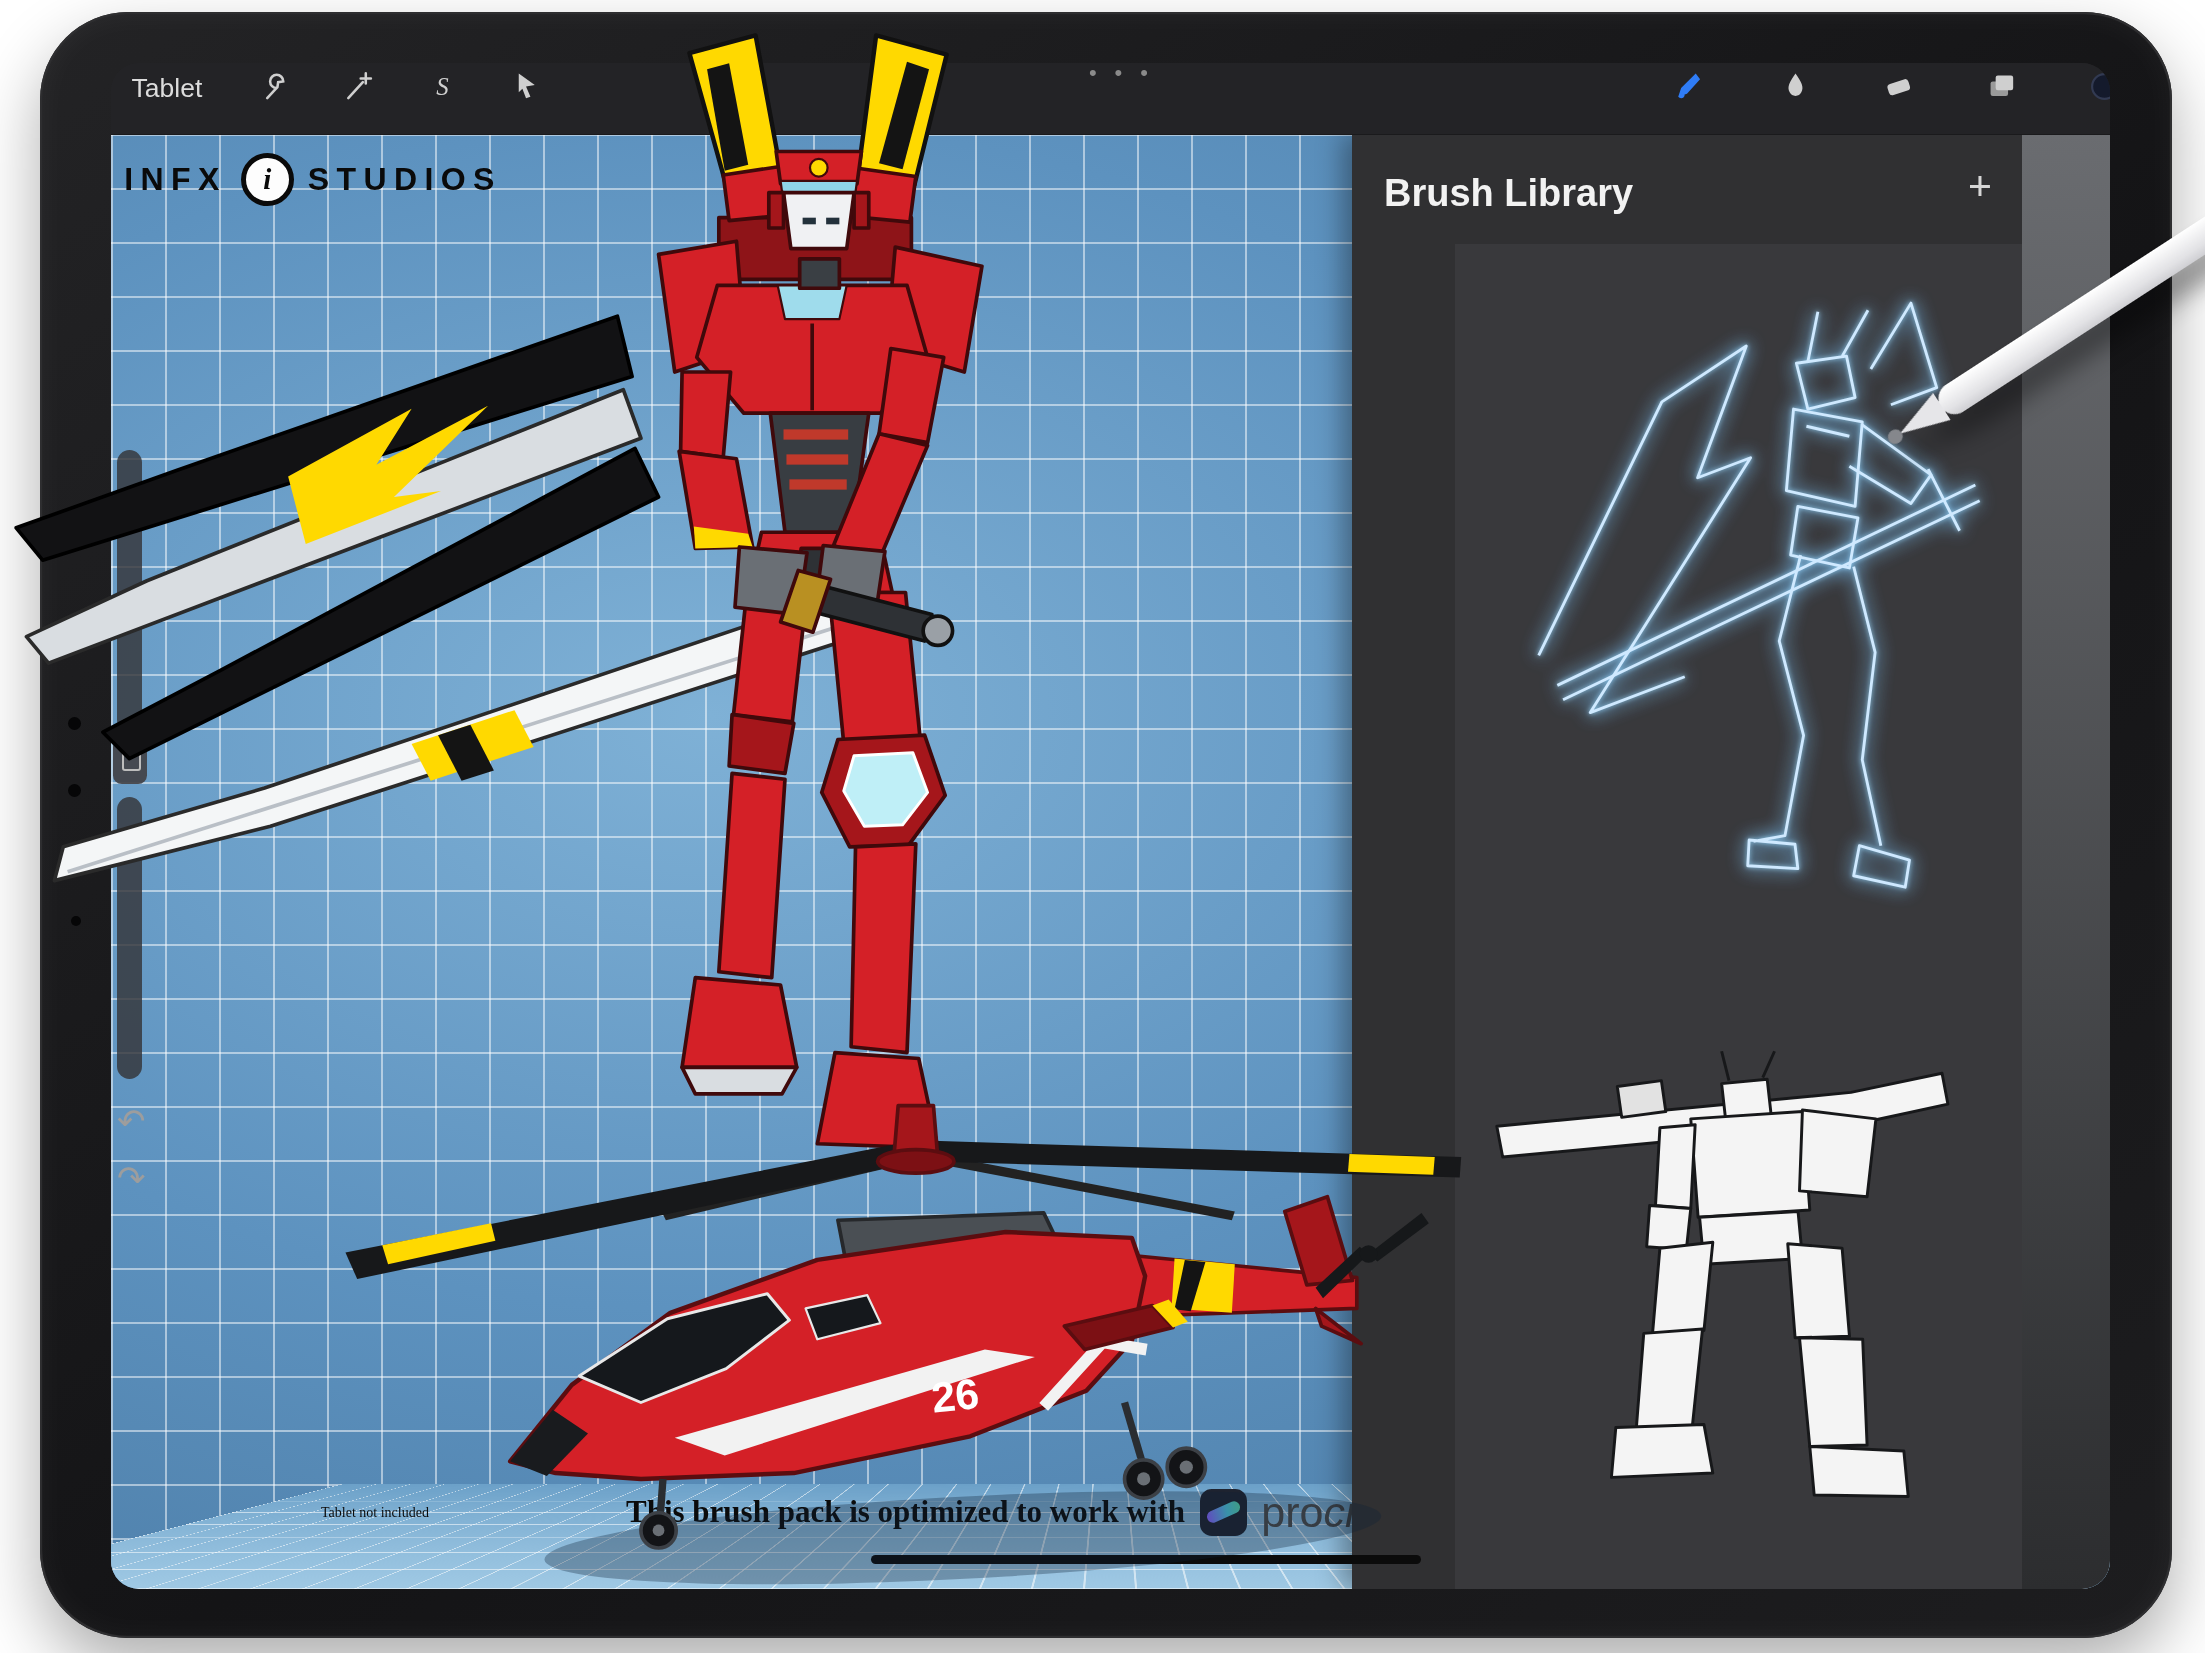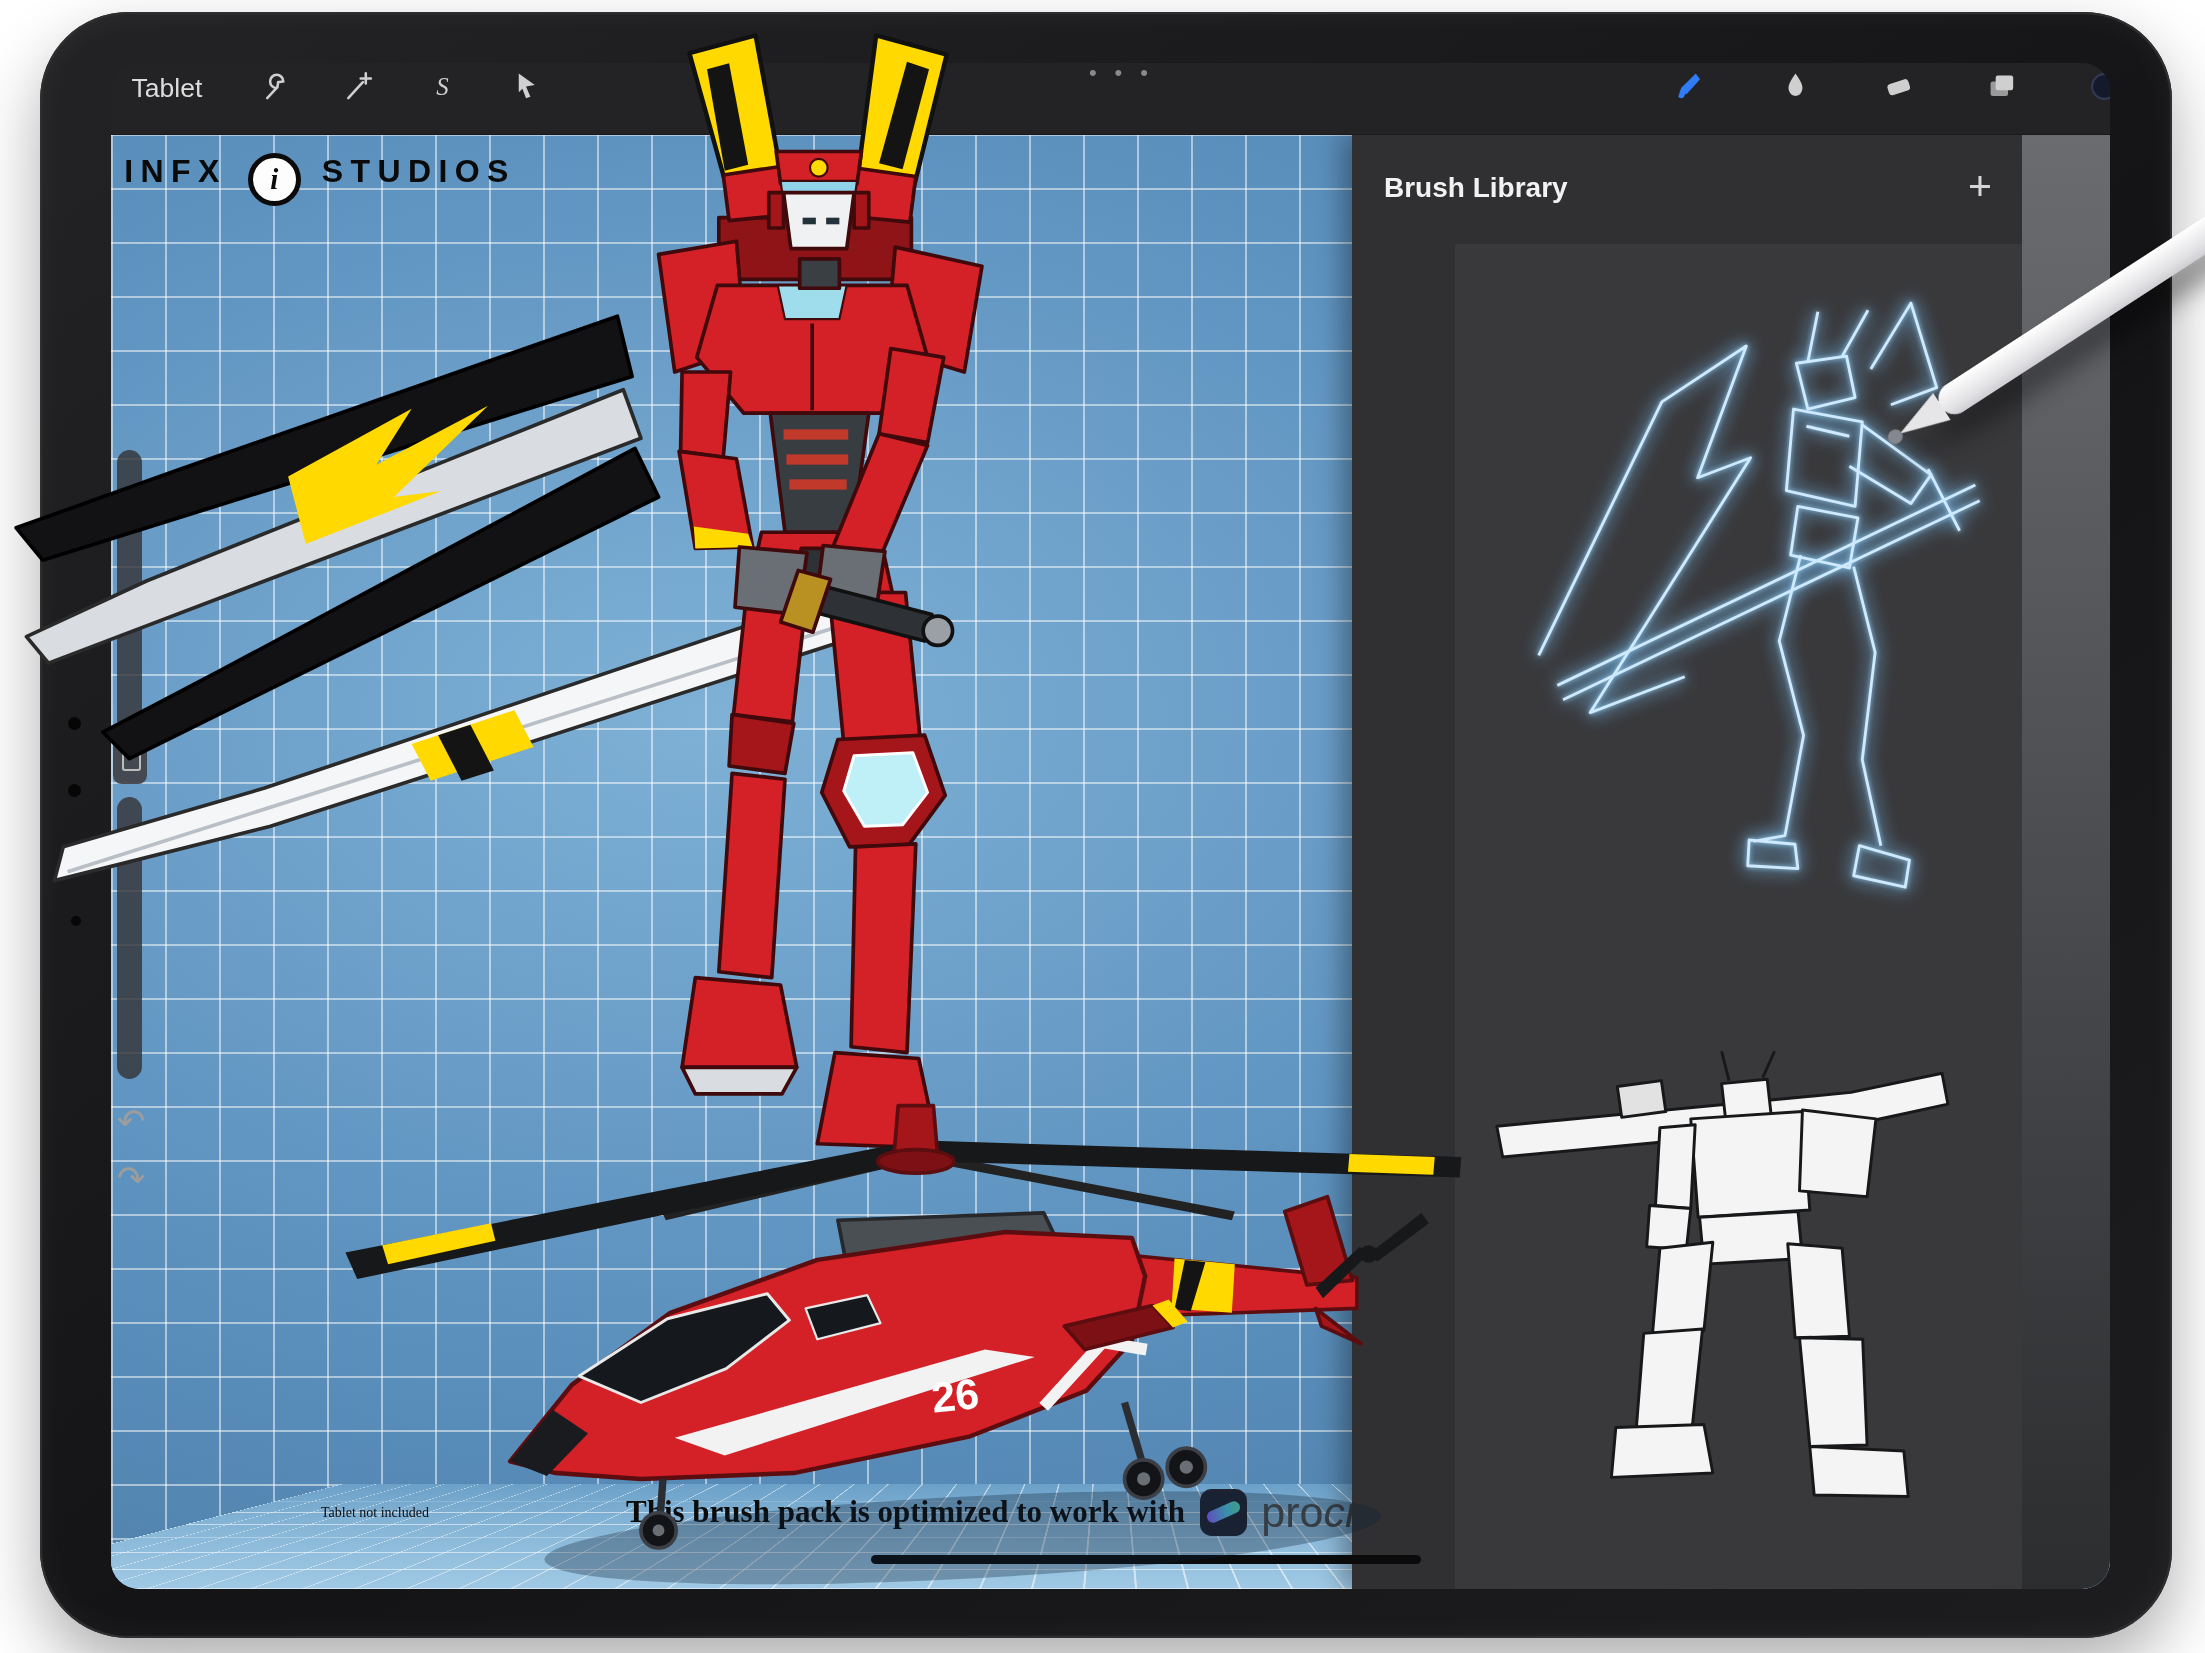--- a/index.html
+++ b/index.html
@@ -30,35 +30,35 @@
       linear-gradient(90deg, rgba(255,255,255,.5) 2.2px, transparent 2.2px) 0 0 / 54px 54px,
       radial-gradient(ellipse at 30% 40%, #7fb1d6 0%, #5d92bf 48%, #47769f 100%);}
   .canvas-floor{position:absolute;left:-30%;width:160%;bottom:-110px;height:845px;
     background:
       repeating-linear-gradient(90deg, rgba(255,255,255,.55) 0 2.9px, transparent 2.9px 71px),
       repeating-linear-gradient(0deg, rgba(255,255,255,.55) 0 2.9px, transparent 2.9px 71px),
       linear-gradient(#6ba0c8,#b9ddf2);
     transform:perspective(662px) rotateX(58deg);transform-origin:50% 100%;}
 
   .logo{position:absolute;left:13.2px;top:90px;color:#0a0a0a;font-weight:bold;font-size:32px;
-        letter-spacing:7.4px;display:flex;align-items:flex-start;gap:21px;z-index:3;}
+        letter-spacing:7.4px;display:flex;align-items:center;gap:14px;z-index:3;}
   .logo-i{display:inline-flex;align-items:center;justify-content:center;width:43px;height:43px;
           border:5.1px solid #0a0a0a;border-radius:50%;background:#fdfdfd;font-family:"Liberation Serif",serif;
           font-style:italic;font-size:29px;letter-spacing:0;}
 
   
   .side-track{position:absolute;left:5.9px;width:25px;border-radius:12.5px;background:rgba(52,52,56,.82);z-index:4;}
   .side-btn{position:absolute;left:2.2px;width:34px;height:46px;border-radius:8.8px;background:rgba(66,66,70,.92);z-index:4;}
   .side-btn::after{content:"";position:absolute;left:8.8px;top:14.7px;width:14.7px;height:14.7px;border:2.2px solid #bdbdbd;border-radius:2.9px;}
   .undo-redo{position:absolute;left:5.9px;font-size:34px;color:#9d9d9d;z-index:4;line-height:1;}
 
   
   .panel{position:absolute;left:1241px;top:71px;right:0;bottom:0;background:#303032;z-index:5;
          box-shadow:-10.3px 0 25px rgba(0,0,0,.35);}
-  .panel-title{position:absolute;left:32px;top:38px;font-size:28px;font-weight:bold;color:#f2f2f2;}
+  .panel-title{position:absolute;left:32px;top:38px;font-size:38px;font-weight:bold;color:#f2f2f2;}
   .panel-plus{position:absolute;right:118px;top:32px;font-size:41px;font-weight:300;color:#d6d6d6;line-height:1;}
   .panel-inset{position:absolute;left:103px;top:110px;width:567px;bottom:0;background:#39393c;}
   .panel-scroll{position:absolute;right:0;top:0;width:88px;bottom:0;
                 background:linear-gradient(#6a6c70,#2c2d2f);}
   .glow-art{position:absolute;left:118px;top:118px;
             filter:drop-shadow(0 0 8.8px rgba(90,180,255,.95)) drop-shadow(0 0 2.9px rgba(170,225,255,.95));}
   .line-art{position:absolute;left:118px;top:882px;}
 
   
   .footer-row{position:absolute;left:515px;top:1425px;display:flex;align-items:center;gap:14.7px;z-index:4;}

